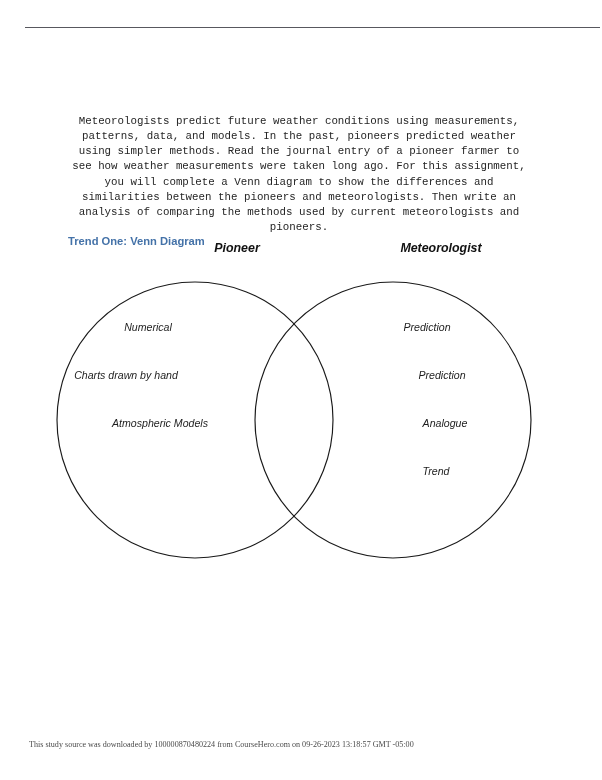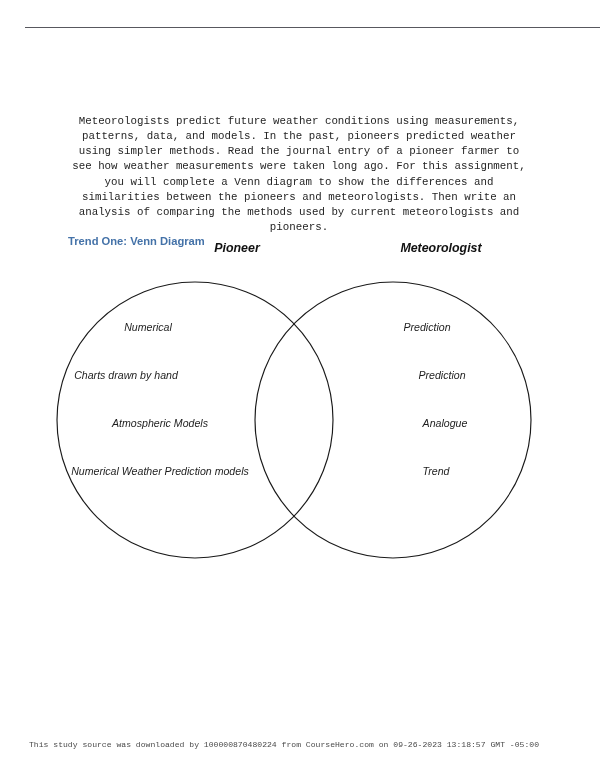--- a/index.html
+++ b/index.html
@@ -103,21 +103,21 @@
     color: #1d1d1d;
     white-space: nowrap;
     transform: translate(-50%, -50%);
   }
 
   
   .footer-source {
     position: absolute;
     left: 29px;
     top: 739px;
-    font-family: Liberation Mono, monospace;
+    font-family: Liberation Serif, serif;
     font-size: 8.1px;
     line-height: 11px;
     color: #4a4a4a;
     white-space: nowrap;
   }
   .footer-url {
     position: absolute;
     left: 29px;
     top: 765px;
     font-family: "Liberation Serif", serif;
@@ -146,21 +146,20 @@
     <div class="venn-label meteorologist">Meteorologist</div>
 
     <svg class="venn-svg" width="602" height="600" viewBox="0 0 602 600">
       <circle id="venn-circle-left" cx="195" cy="420" r="138" fill="none" stroke="#1a1a1a" stroke-width="1.15"></circle>
       <circle id="venn-circle-right" cx="393" cy="420" r="138" fill="none" stroke="#1a1a1a" stroke-width="1.15"></circle>
     </svg>
 
     <div class="venn-item" style="left:148px; top:327px;">Numerical</div>
     <div class="venn-item" style="left:126px; top:375px;">Charts drawn by hand</div>
     <div class="venn-item" style="left:136px; top:423px;margin-left:24px;">Atmospheric Models</div>
-    <div class="venn-item" style="left:160px; top:471px;">Numerical Weather Prediction models</div>
 
     <div class="venn-item" style="left:427px; top:327px;">Prediction</div>
     <div class="venn-item" style="left:442px; top:375px;">Prediction</div>
     <div class="venn-item" style="left:445px; top:423px;">Analogue</div>
     <div class="venn-item" style="left:436px; top:471px;">Trend</div>
 
   </div>
 
   <div class="footer-source">This study source was downloaded by 100000870480224 from CourseHero.com on 09-26-2023 13:18:57 GMT -05:00</div>
 

